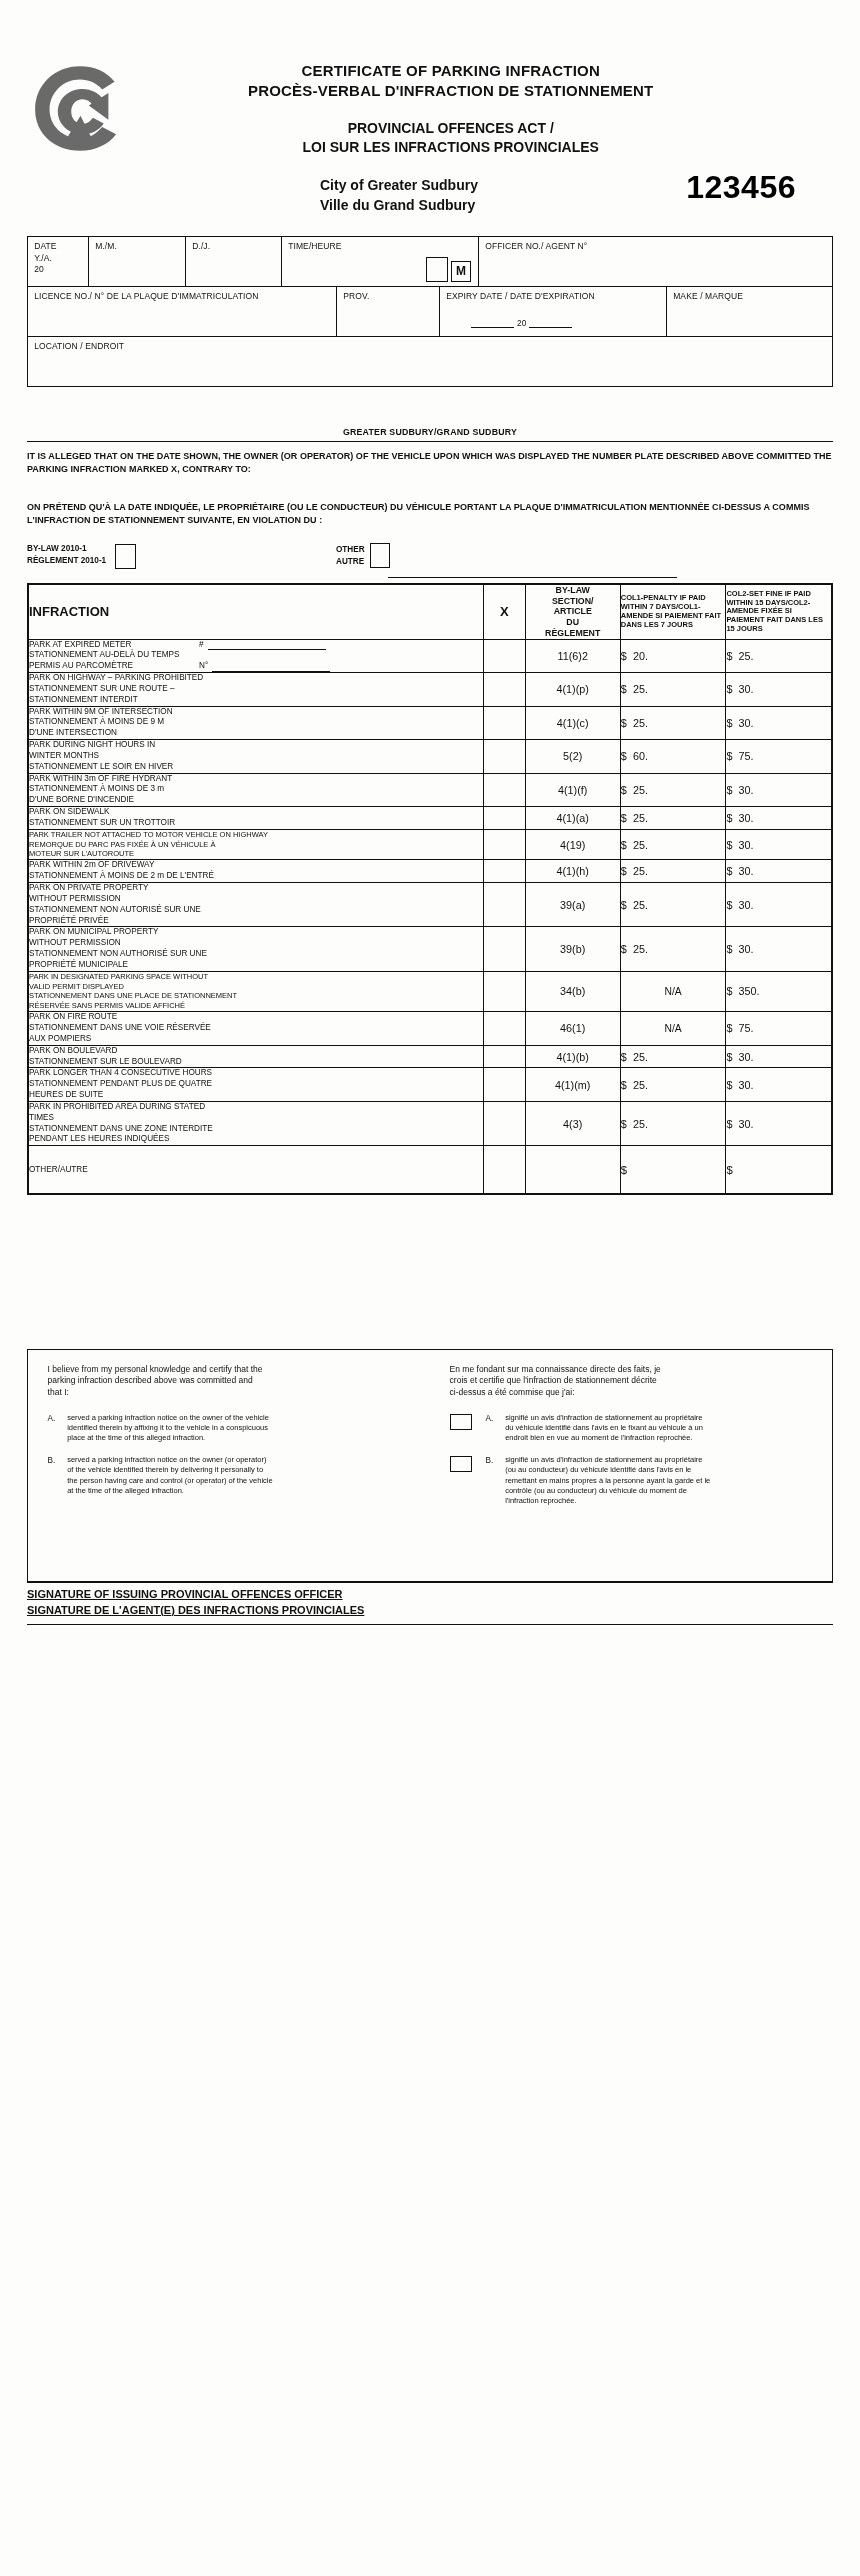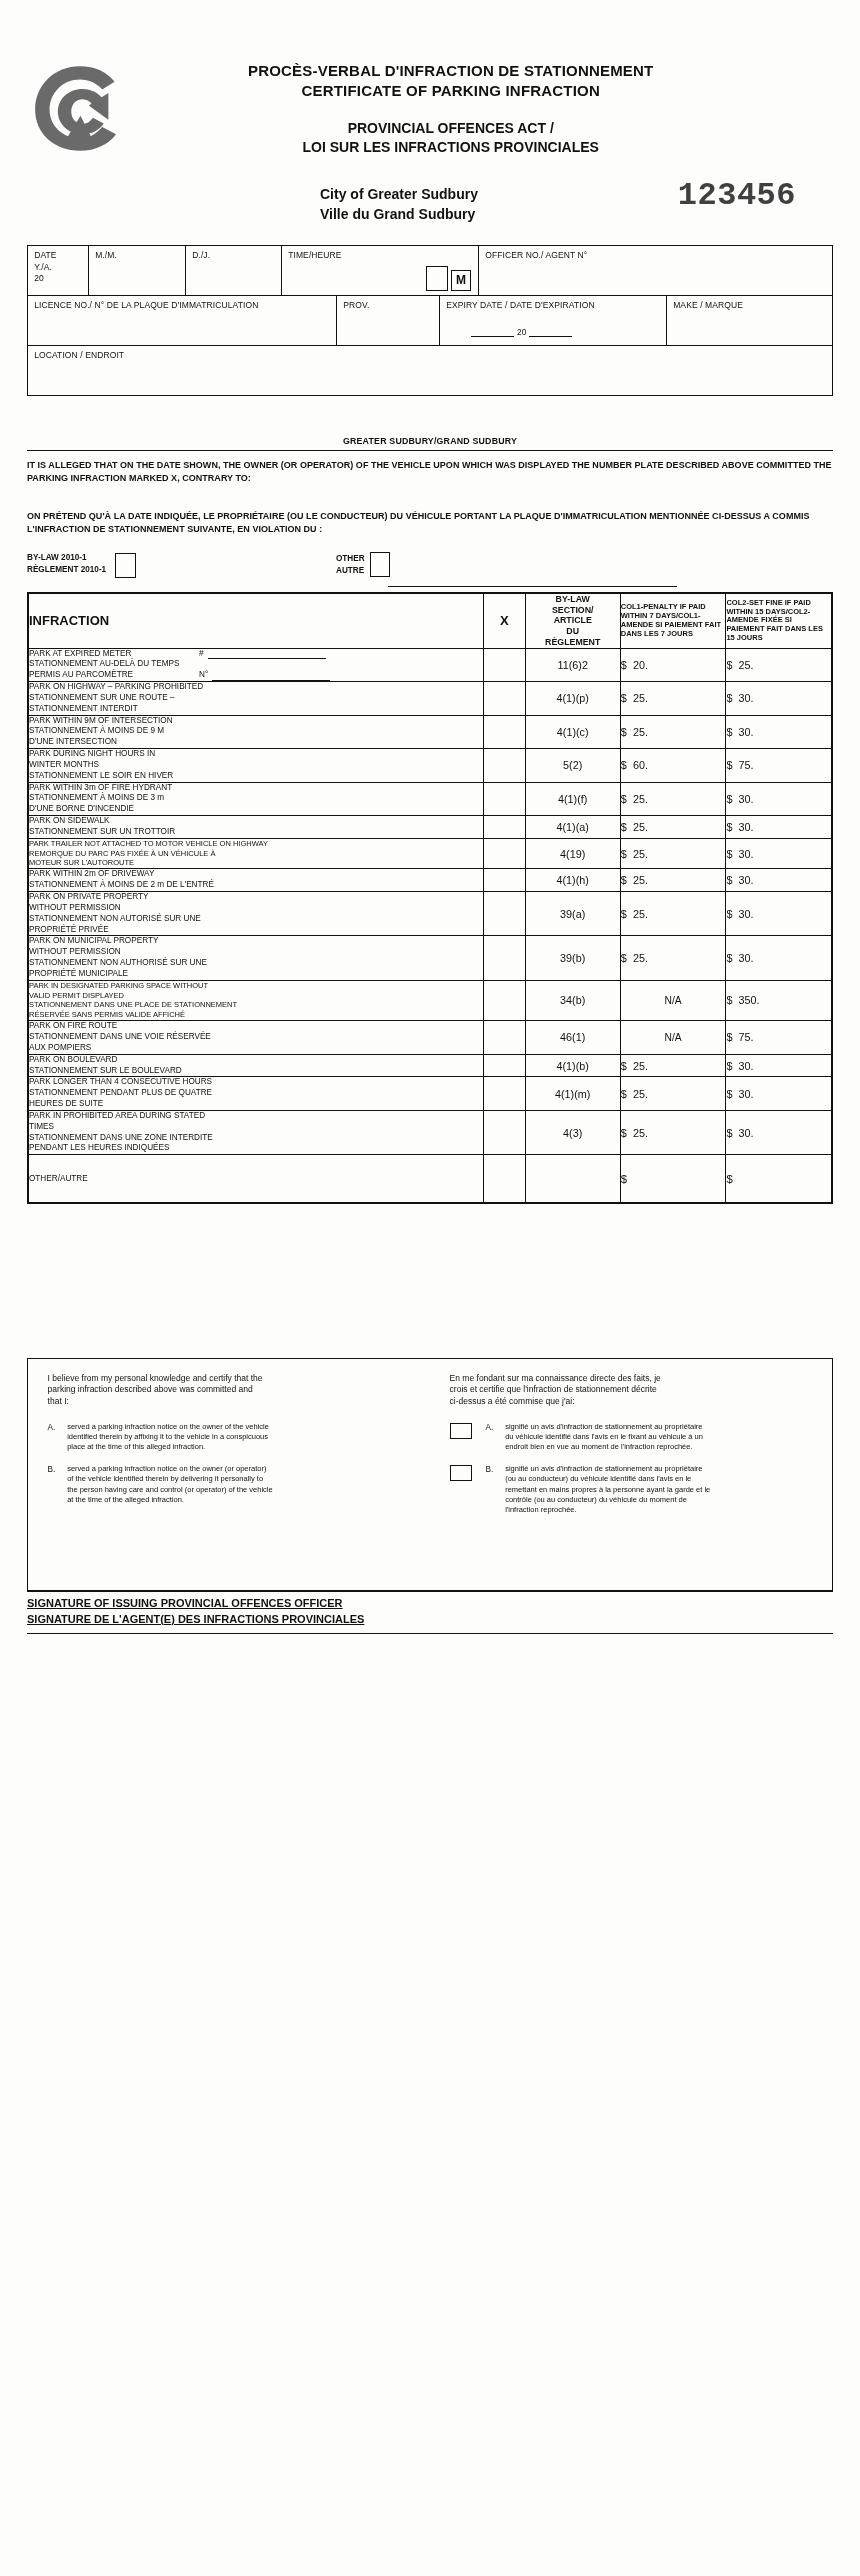--- a/index.html
+++ b/index.html
@@ -48,21 +48,21 @@
     font-size:14px;
     font-weight:bold;
     line-height:1.30;
     margin-top:18.5px;
     white-space:nowrap;
   }
   
   .cityrow{
     position:relative;
     height:62px;
-    margin-top:20px;
+    margin-top:11px;
   }
   .cityblock{
     position:absolute;
     left:320px;
     top:4.1px;
     font-size:14px;
     font-weight:bold;
     line-height:1.45;
     text-align:left;
   }
@@ -323,33 +323,33 @@
   <div class="header">
     <div class="logo">
       <svg viewBox="0 0 190 180" xmlns="http://www.w3.org/2000/svg">
         <path d="M95 8 C45 8 8 45 8 92 C8 139 45 172 95 172 C125 172 150 160 165 140 L138 126 C126 140 112 148 95 148 C62 148 36 124 36 92 C36 60 62 34 95 34 C112 34 127 41 138 53 L162 38 C147 19 124 8 95 8 Z" fill="#6a6a6a"></path>
         <path d="M100 52 C72 52 52 72 52 96 C52 120 72 140 100 140 C118 140 132 132 141 119 L120 108 C114 116 108 120 100 120 C87 120 78 110 78 96 C78 82 87 72 100 72 C108 72 115 76 120 84 L140 72 C131 60 117 52 100 52 Z" fill="#6a6a6a"></path>
         <path d="M112 84 L150 60 L150 112 Z" fill="#6a6a6a"></path>
         <path d="M96 104 L62 160 L118 148 Z" fill="#6a6a6a"></path>
       </svg>
     </div>
     <div class="titles">
+      <div class="t-line">CERTIFICATE OF PARKING INFRACTION</div>
       <div class="t-line">PROCÈS-VERBAL D'INFRACTION DE STATIONNEMENT</div>
-      <div class="t-line">CERTIFICATE OF PARKING INFRACTION</div>
       <div class="t-sub">PROVINCIAL OFFENCES ACT /</div>
       <div class="t-sub" style="margin-top:1px;">LOI SUR LES INFRACTIONS PROVINCIALES</div>
     </div>
   </div>
 
   <div class="cityrow">
     <div class="cityblock">
       <div>City of Greater Sudbury</div>
       <div>Ville du Grand Sudbury</div>
     </div>
-    <div class="ticketno" id="ticketno" style="color: #404040; font-family: Liberation Mono, monospace;">123456</div>
+    <div class="ticketno" id="ticketno" style="color: #000000;">123456</div>
   </div>
 
   <div class="formbox">
 
     <div class="frow r1">
       <div class="fcell c-date">
         <div class="flabel">DATE</div>
         <div class="flabel">Y./A.</div>
         <div class="flabel">20</div>
       </div>

